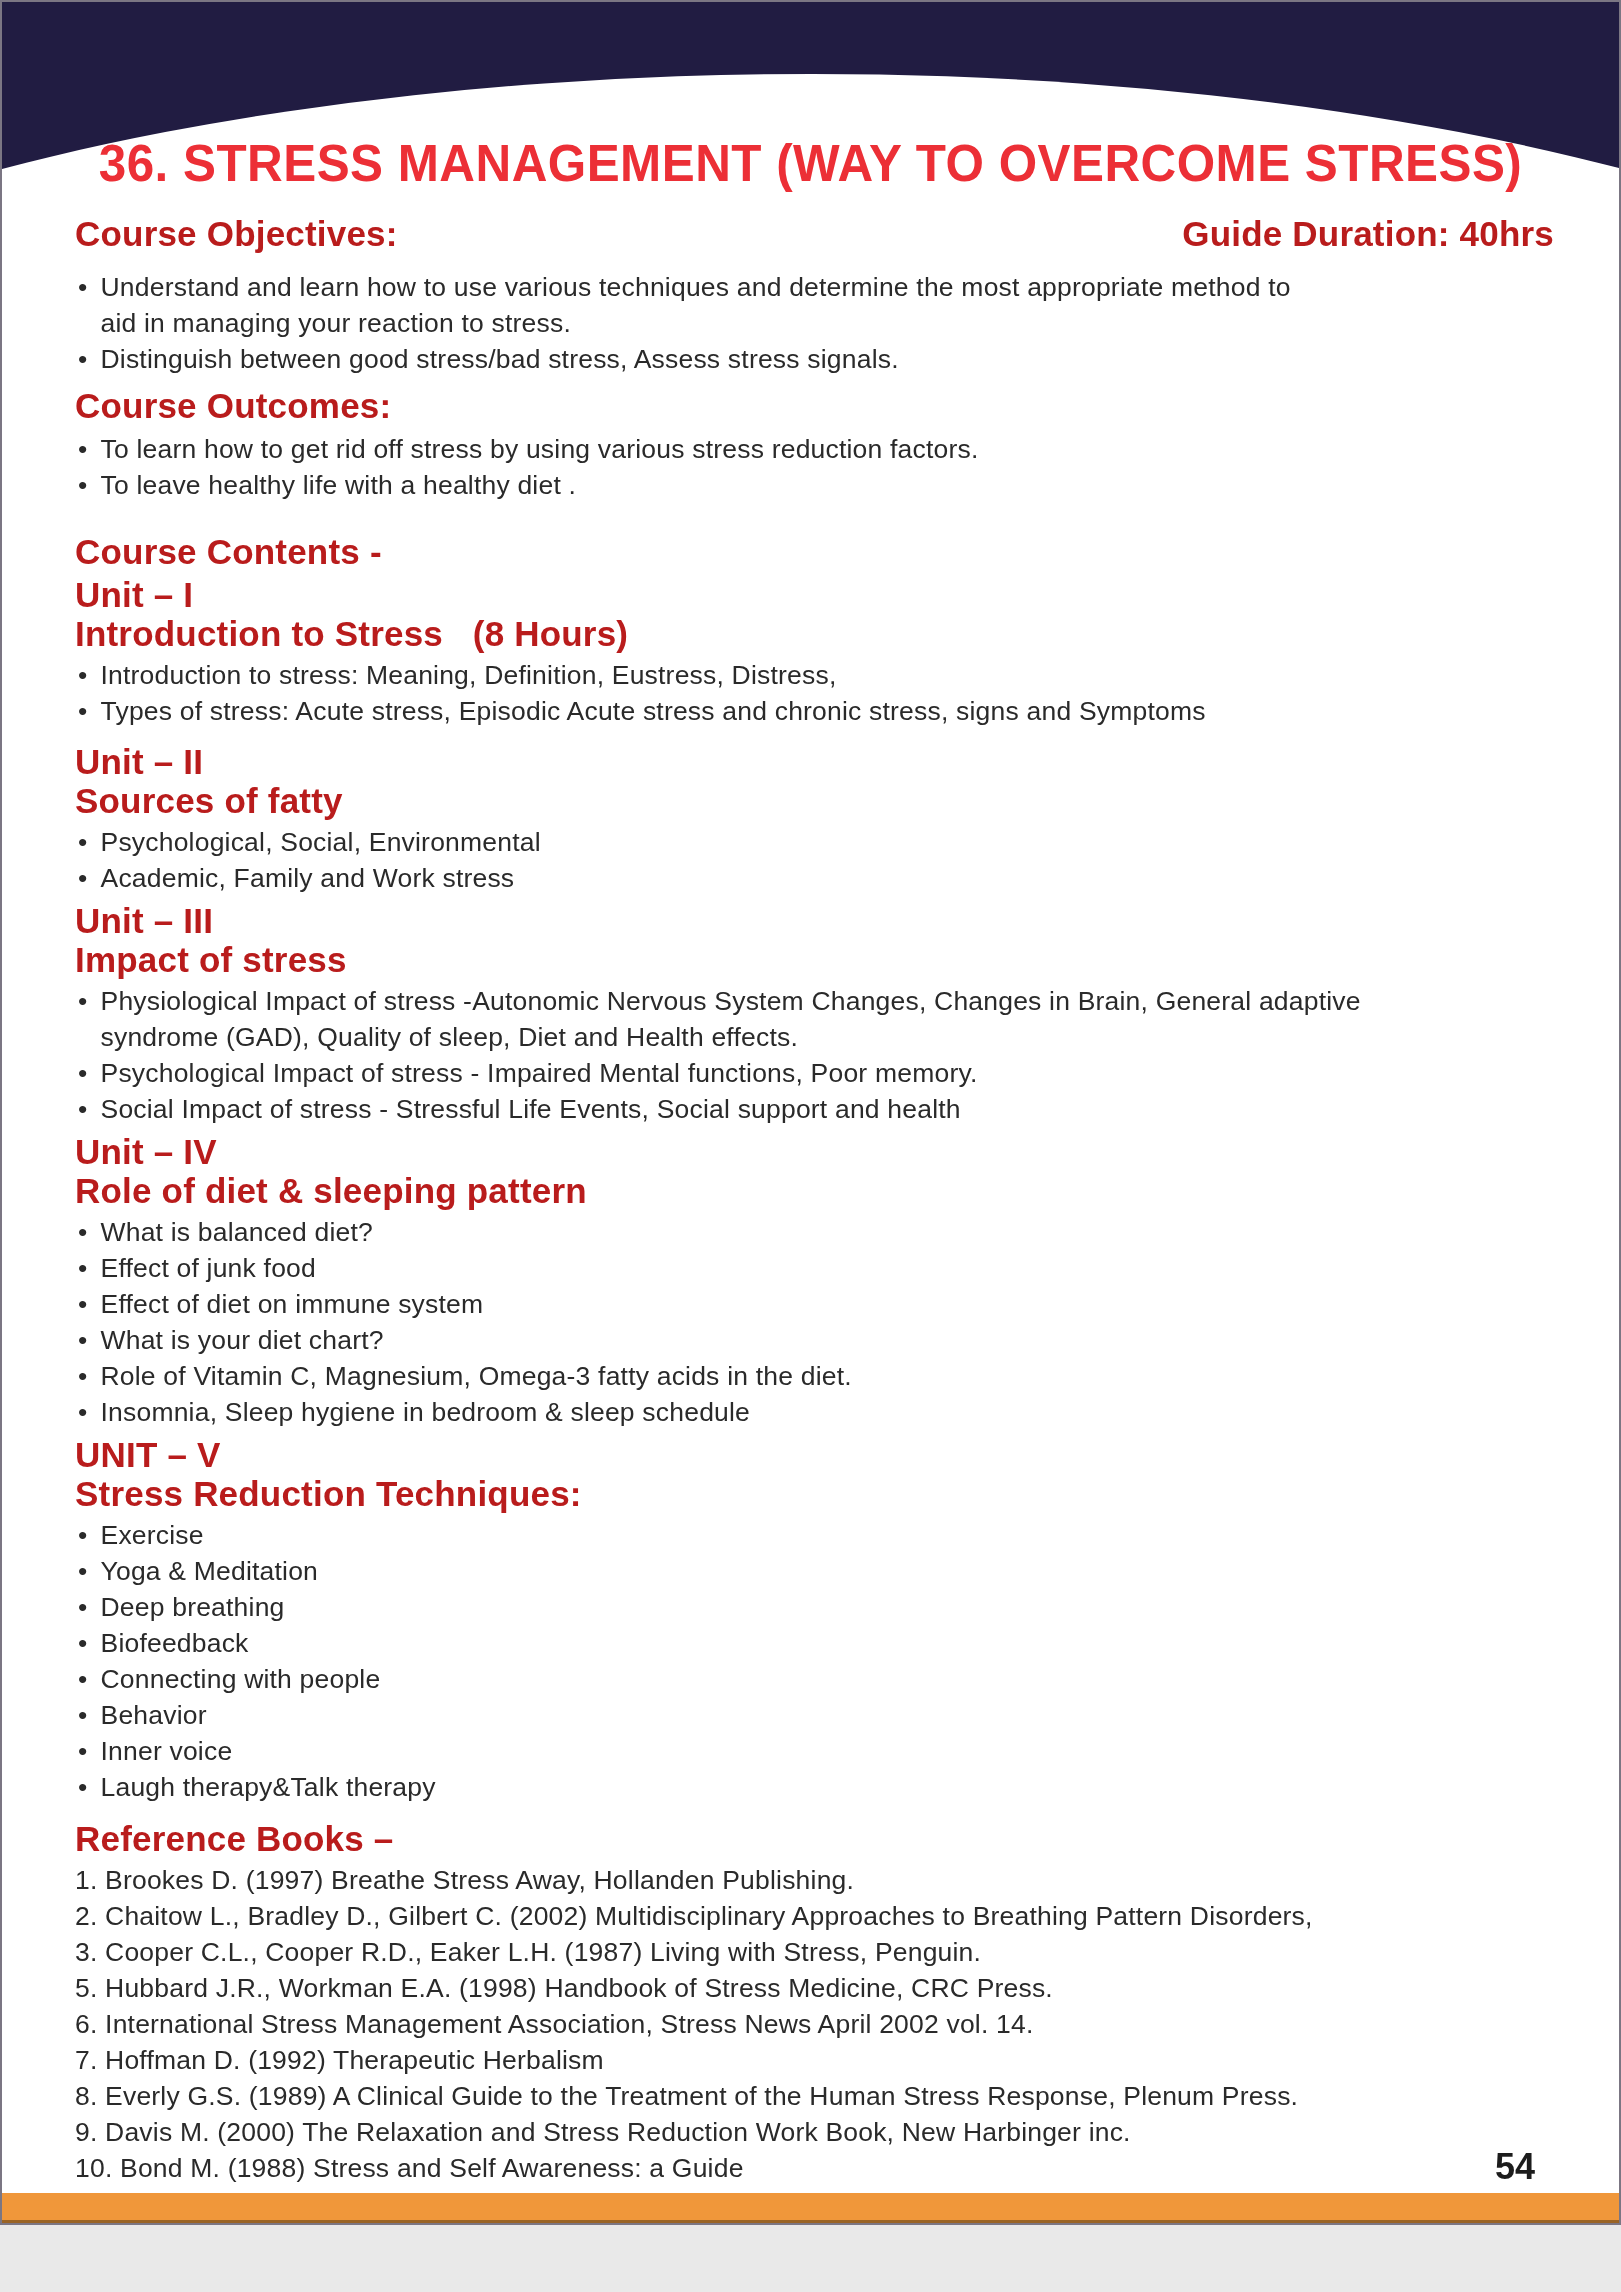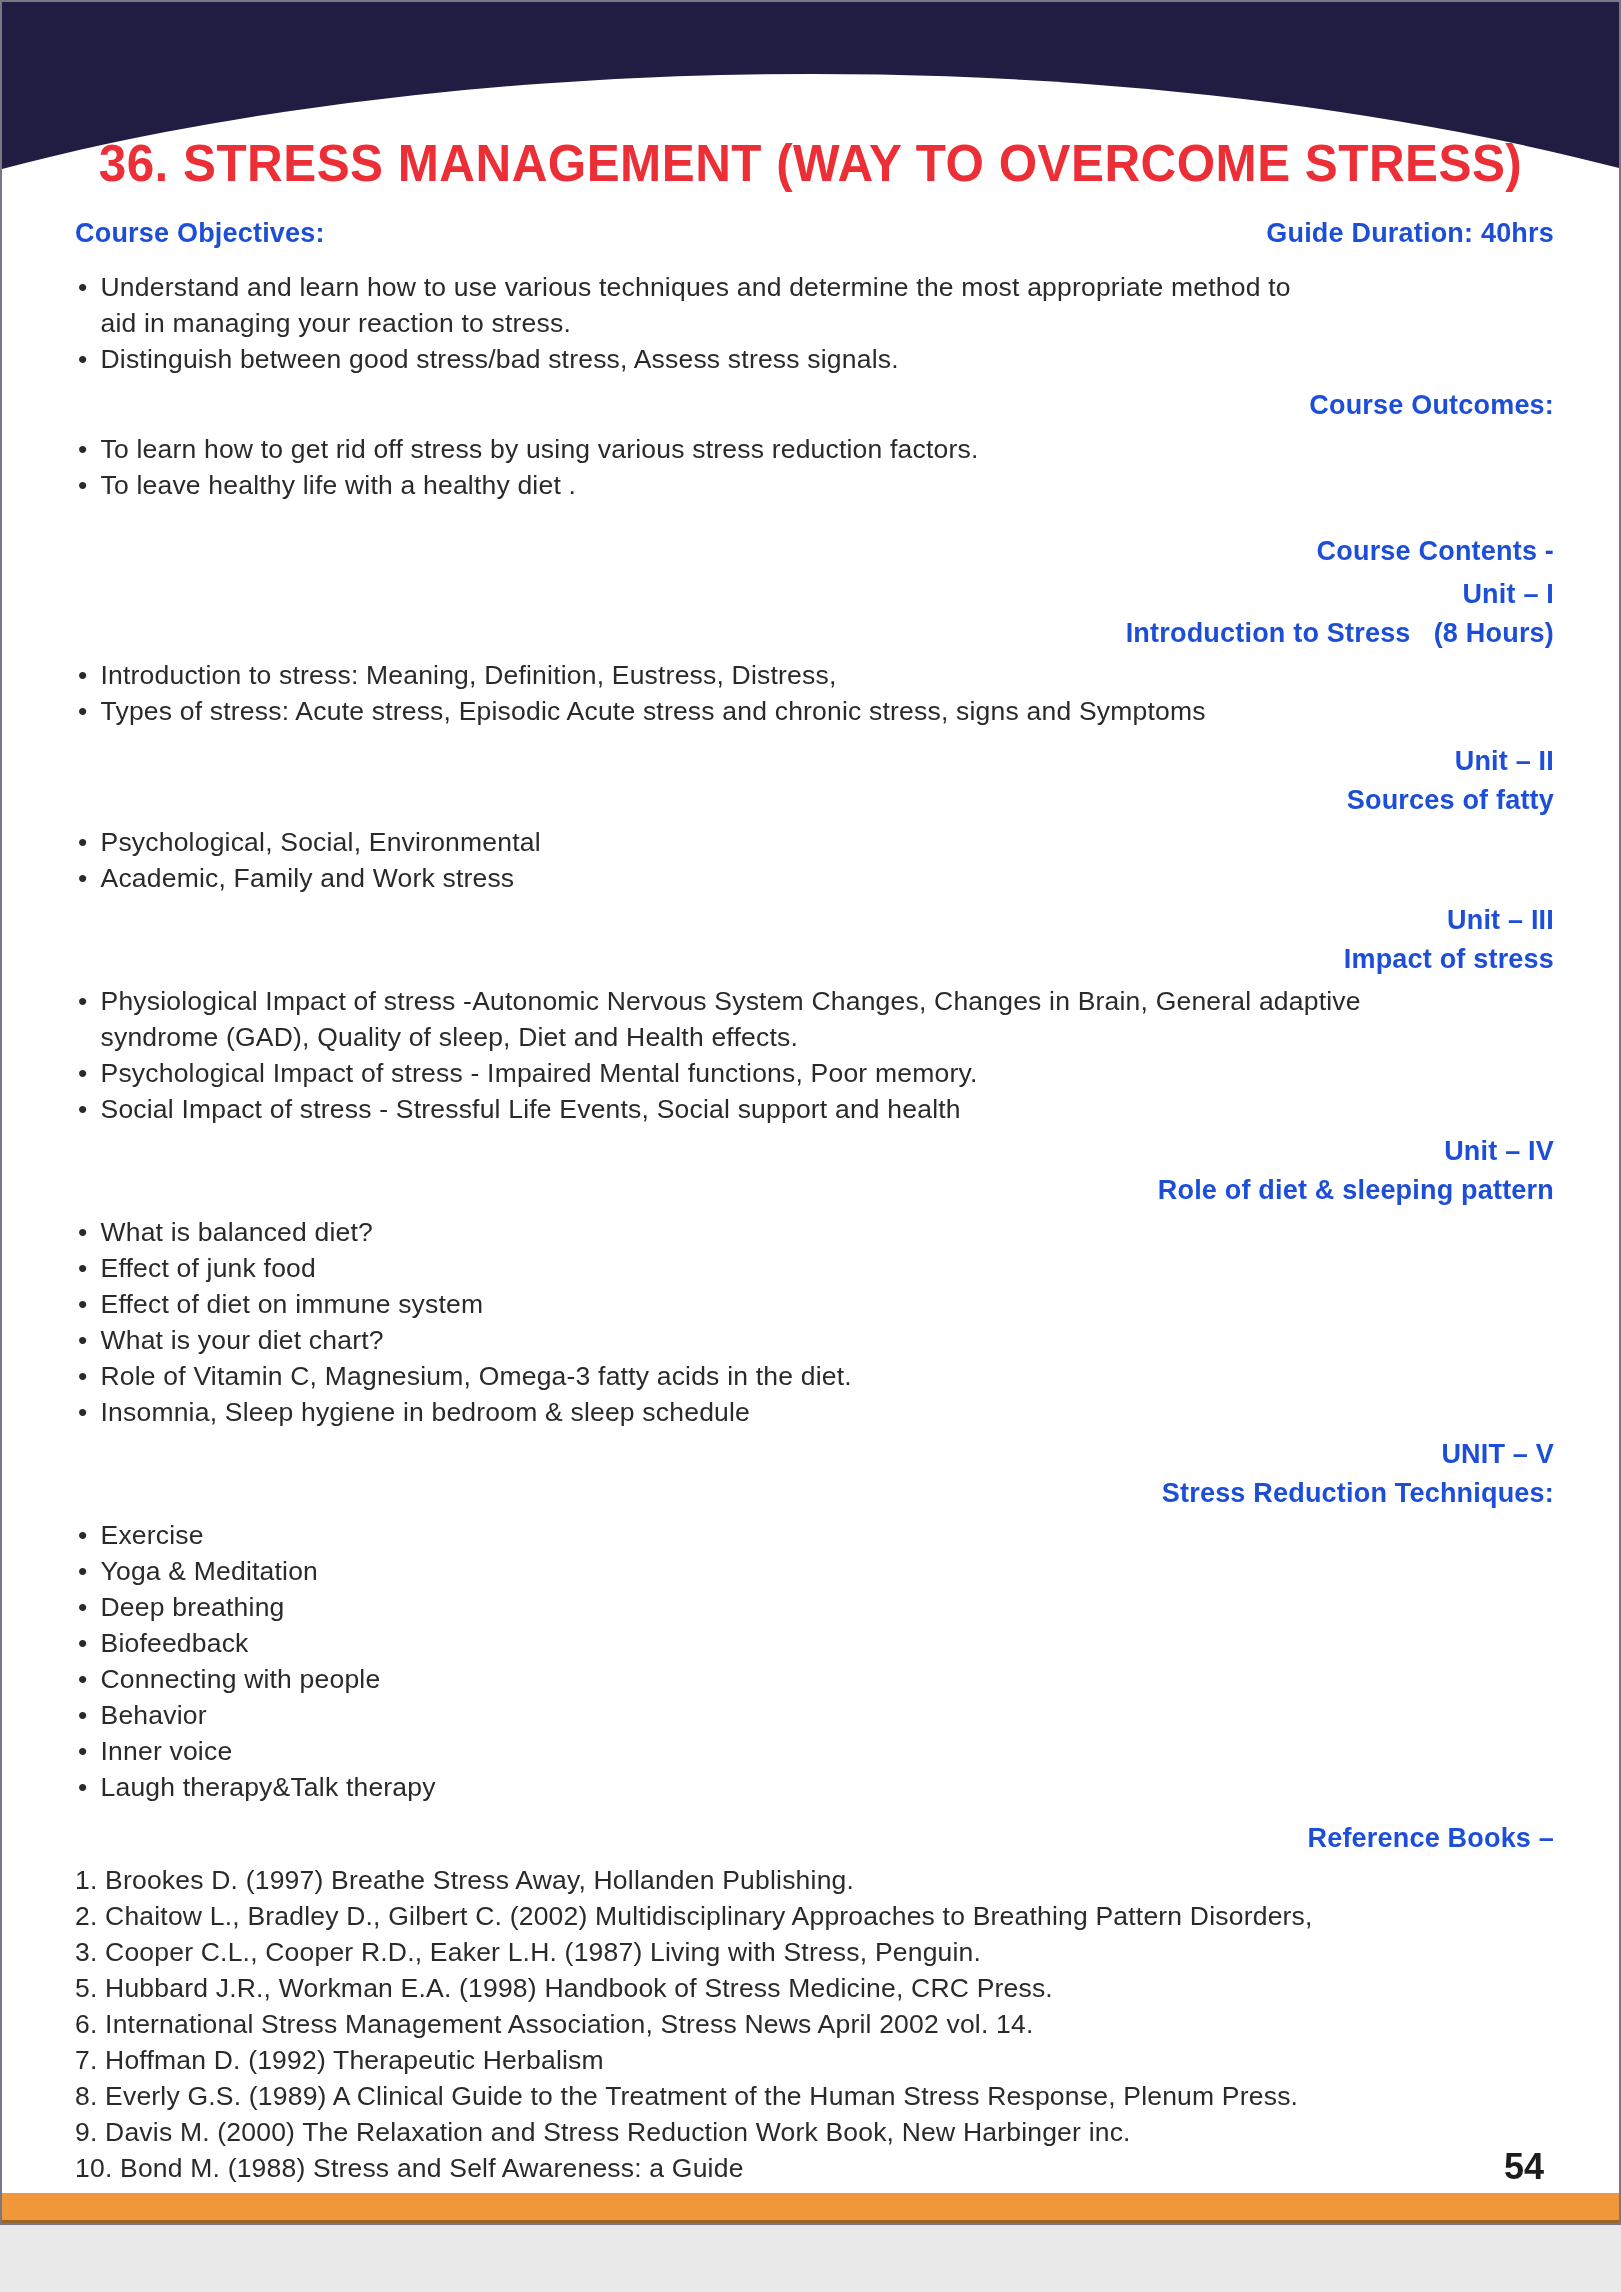--- a/index.html
+++ b/index.html
@@ -14,21 +14,21 @@
   .hdr-arc  { position:absolute; top:72px; left:-562px; width:2744px; height:984px;
               background:#ffffff; border-radius:50%; }
   .title {
     position:absolute; top:131px; left:0; width:100%;
     text-align:center; font-size:52px; font-weight:bold; color:#ec2f36;
     letter-spacing:0.5px; transform:scaleX(0.95); transform-origin:center;
     white-space:nowrap; margin:0;
   }
   
   .content { position:absolute; top:214px; left:73px; right:65px; }
-  .heading { font-size:27px; font-weight:bold; color:#1d4ed8; line-height:39px; letter-spacing:0.2px;text-align:right; }
+  .heading { font-size:35px; font-weight:bold; color:#b91c1c; line-height:39px; letter-spacing:0.2px; }
   .objrow  { display:flex; justify-content:space-between; align-items:flex-start; height:35px; }
   .objrow .heading { line-height:35px; }
 
   .bullets { list-style:none; margin:0; padding:0; font-size:26.5px; line-height:36px;
              color:#2a2a2a; letter-spacing:0.2px; }
   .bullets li { position:relative; padding-left:25.5px; }
   .bullets li::before { content:"\2022"; position:absolute; left:2.9px; top:0; color:#2a2a2a; }
 
   .objectives-list { margin-top:18px; max-width:1245px; }
   .outcomes-heading { margin-top:9px; }
@@ -37,21 +37,21 @@
 
   .unit { margin-top:5px; }
   .unit.u1 { margin-top:3.9px; }
   .unit.u2 { margin-top:13.7px; }
   .unit-bullets { margin-top:3.9px; max-width:1313px; }
 
   .refs-heading { margin-top:13.7px; }
   .refs { margin:3.9px 0 0 0; padding:0; list-style:none; font-size:26.5px; line-height:36px;
           color:#2a2a2a; letter-spacing:0.2px; }
 
-  .page-number { position:absolute; right:75px; bottom:35px; font-size:36px;
+  .page-number { position:absolute; right:84px; bottom:35px; font-size:36px;
                  font-weight:bold; color:#1c1c1c; }
   
   .footer-bar { position:absolute; left:0; right:0; bottom:0; height:30px;
                 background:#f0973a; border-bottom:3.9px solid #9a6425; box-sizing:border-box; }
 </style>
 </head>
 <body>
 
 <div class="page">
 

